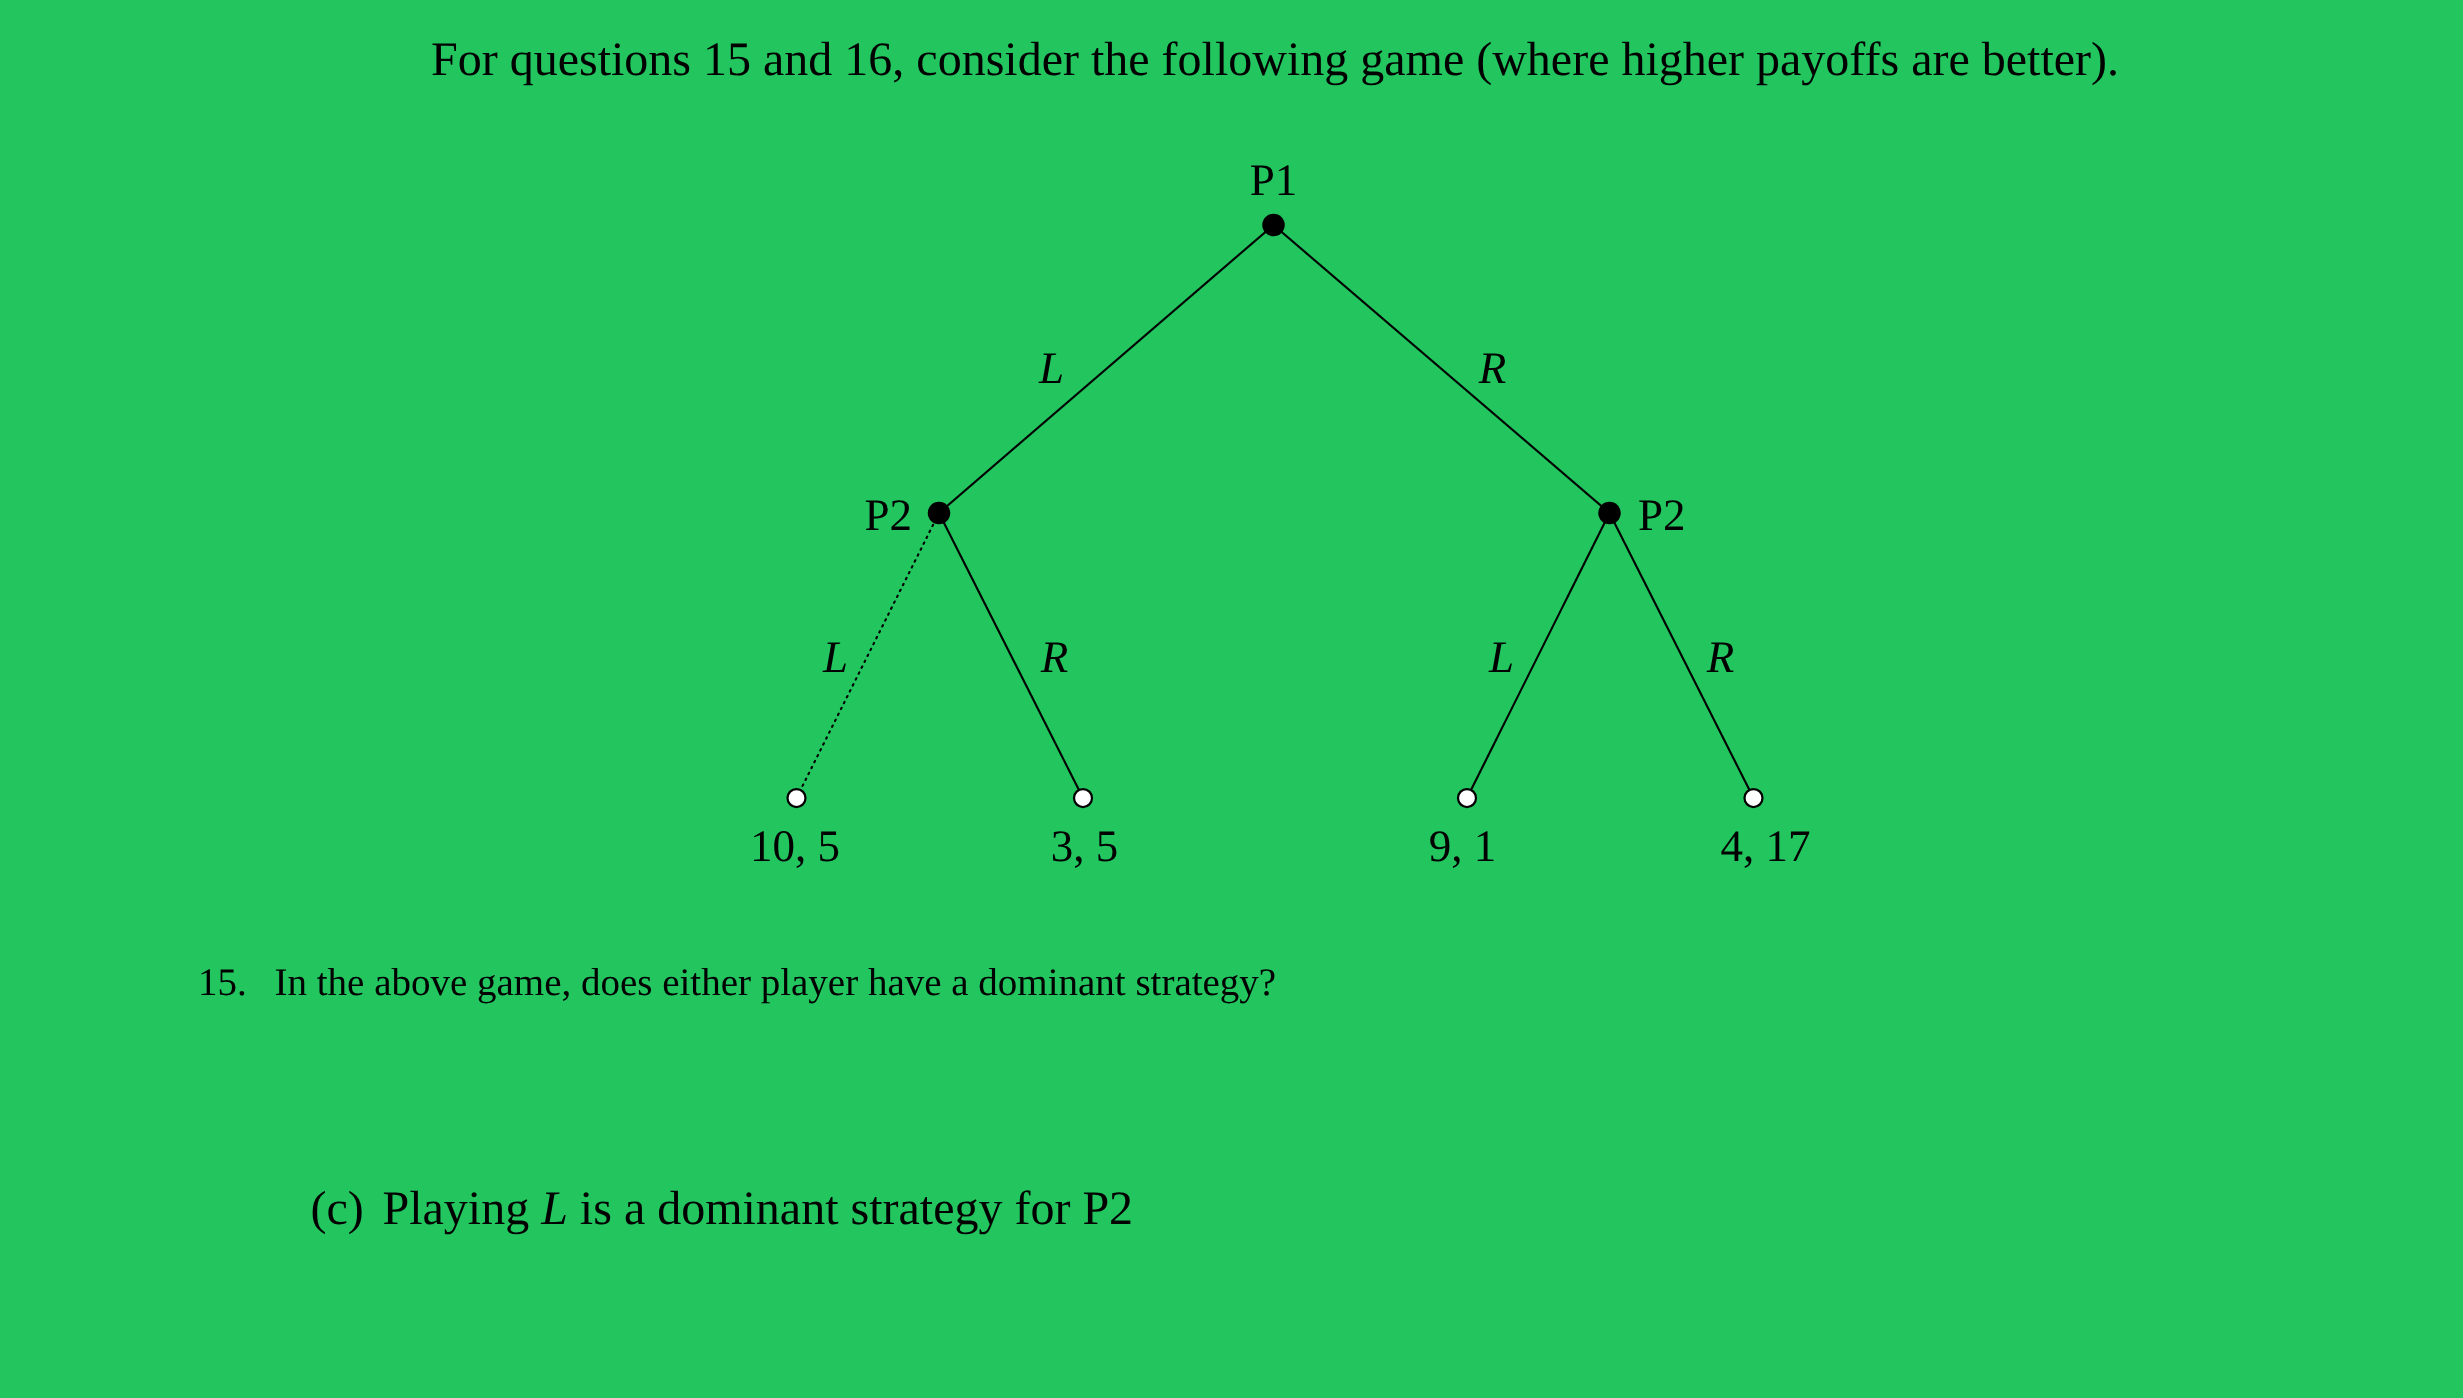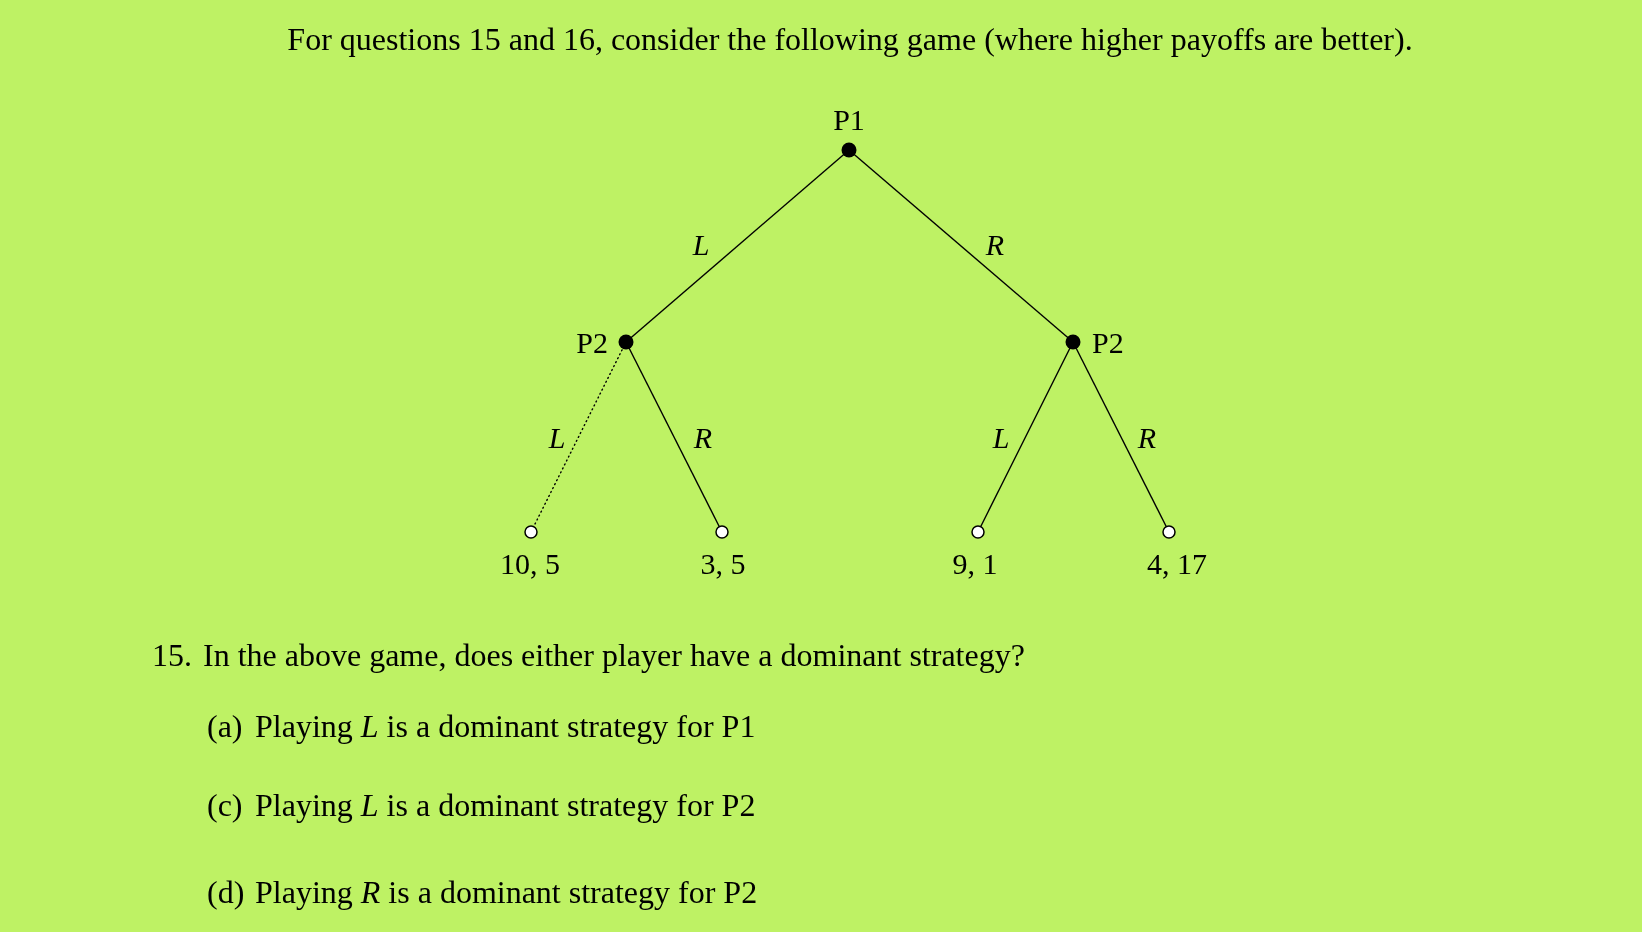--- a/index.html
+++ b/index.html
@@ -1,21 +1,21 @@
 <!DOCTYPE html>
 <html><head>
 <meta charset="utf-8">
 <style>
   * { margin: 0; padding: 0; box-sizing: border-box; }
   html, body { background: #ffffff; }
   .page {
     position: relative;
     width: 1642px;
     height: 932px;
-    background: #bef264;
+    background: #22c55e;
     color: #000000;
     font-family: "Liberation Serif", "DejaVu Serif", serif;
     overflow: hidden;
   }
   .instruction {
     position: absolute;
     left: 58px;
     right: 0;
     top: 20px;
     text-align: center;
@@ -35,24 +35,23 @@
   }
   .tree-svg text.math { font-style: italic; }
   .edge { stroke: #000000; stroke-width: 1.4; }
   .edge.dotted { stroke-dasharray: 1 3.4; stroke-linecap: round; }
   .decision-node { fill: #000000; }
   .terminal-node { fill: #ffffff; stroke: #000000; stroke-width: 1.5; }
   .question-line {
     position: absolute;
     left: 132px;
     top: 636px;
-    font-size: 32px;
+    font-size: 26px;
     line-height: 38px;
     white-space: nowrap;
-    margin-left: 20px;
   }
   .question-line .q-number { display: inline-block; min-width: 51px; }
   .option-row {
     position: absolute;
     left: 207px;
     font-size: 32px;
     line-height: 38px;
     white-space: nowrap;
   }
   .option-row .opt-label { display: inline-block; min-width: 48px; }
@@ -99,26 +98,20 @@
     <text x="530" y="574" text-anchor="middle">10, 5</text>
     <text x="723" y="574" text-anchor="middle">3, 5</text>
     <text x="975" y="574" text-anchor="middle">9, 1</text>
     <text x="1177" y="574" text-anchor="middle">4, 17</text>
   </svg>
 
   <div class="question-line">
     <span class="q-number">15.</span><span>In the above game, does either player have a dominant strategy?</span>
   </div>
 
-  <div class="option-row" style="top:707px;">
-    <span class="opt-label">(a)</span><span class="opt-pre">Playing</span><span class="math-var opt-var">L</span><span>is a dominant strategy for P1</span>
-  </div>
 
 
   <div class="option-row" style="top:786px;">
     <span class="opt-label">(c)</span><span class="opt-pre">Playing</span><span class="math-var opt-var">L</span><span>is a dominant strategy for P2</span>
   </div>
 
-  <div class="option-row" style="top:873px;">
-    <span class="opt-label">(d)</span><span class="opt-pre">Playing</span><span class="math-var opt-var">R</span><span>is a dominant strategy for P2</span>
-  </div>
 
 </div>
 
 </body></html>

